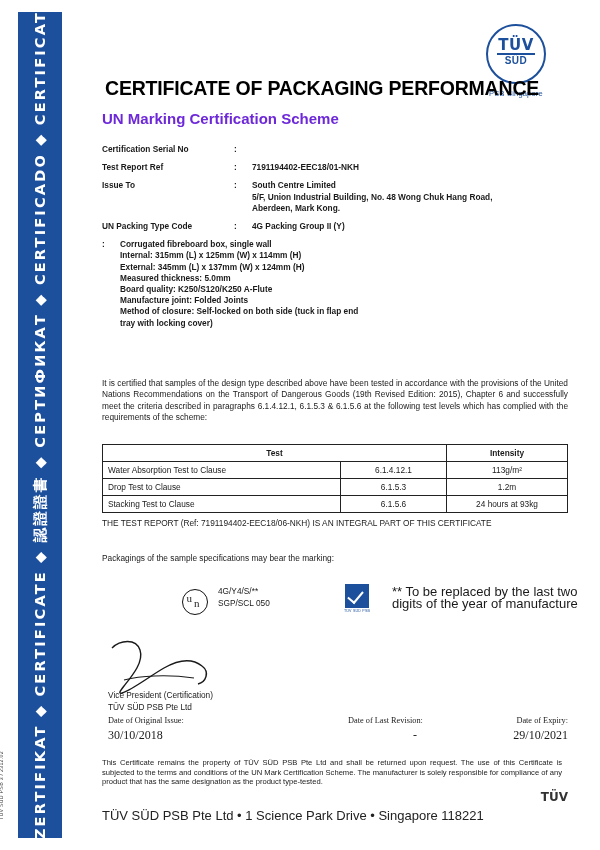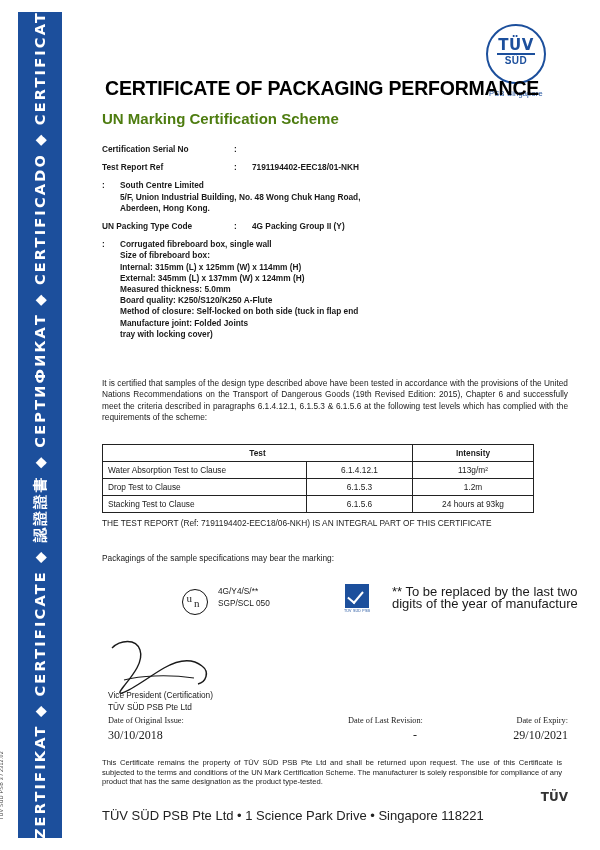--- a/index.html
+++ b/index.html
@@ -138,21 +138,21 @@
     letter-spacing: -0.2px;
     color: #000;
   }
   h2.subtitle {
     position: absolute;
     left: 30px;
     top: 110px;
     margin: 0;
     font-size: 15px;
     font-weight: bold;
-    color: #4d7c0f;
+    color: #6d28d9;
   }
 
   
   .fields {
     position: absolute;
     left: 30px;
     top: 144px;
     width: 460px;
     font-size: 8.3px;
     line-height: 11.2px;
@@ -176,21 +176,21 @@
     font-size: 8.3px;
     line-height: 11.4px;
     text-align: justify;
   }
 
   
   table.test-table {
     position: absolute;
     left: 30px;
     top: 444px;
-    width: 432px;
+    width: 466px;
     border-collapse: collapse;
     font-size: 8.3px;
   }
   table.test-table th,
   table.test-table td {
     border: 1px solid #222;
     padding: 3px 5px;
     font-weight: normal;
   }
   table.test-table th {
@@ -391,47 +391,47 @@
 
       <div class="frow">
         <div class="flabel">Test Report Ref</div>
         <div class="fcolon">:</div>
         <div class="fvalue">
           <div>7191194402-EEC18/01-NKH</div>
         </div>
       </div>
 
       <div class="frow">
+        <div class="flabel">Issue To</div>
         <div class="fcolon">:</div>
         <div class="fvalue">
           <div>South Centre Limited</div>
           <div>5/F, Union Industrial Building, No. 48 Wong Chuk Hang Road,</div>
-          <div>Aberdeen, Hong Kong.</div>
+          <div>Aberdeen, Mark Kong.</div>
         </div>
       </div>
 
       <div class="frow">
         <div class="flabel">UN Packing Type Code</div>
         <div class="fcolon">:</div>
         <div class="fvalue">
           <div>4G Packing Group II (Y)</div>
         </div>
       </div>
 
       <div class="frow">
         <div class="fcolon">:</div>
         <div class="fvalue">
           <div>Corrugated fibreboard box, single wall</div>
-          <div>Size of fibreboard box:</div>
           <div>Internal: 315mm (L) x 125mm (W) x 114mm (H)</div>
           <div>External: 345mm (L) x 137mm (W) x 124mm (H)</div>
           <div>Measured thickness: 5.0mm</div>
           <div>Board quality: K250/S120/K250 A-Flute</div>
+          <div>Manufacture joint: Folded Joints</div>
           <div>Method of closure: Self-locked on both side (tuck in flap end</div>
-          <div>Manufacture joint: Folded Joints</div>
           <div>tray with locking cover)</div>
         </div>
       </div>
 
     </div>
 
     <div class="cert-para">It is certified that samples of the design type described above have been tested in accordance with the provisions of the United Nations Recommendations on the Transport of Dangerous Goods (19th Revised Edition: 2015), Chapter 6 and successfully meet the criteria described in paragraphs 6.1.4.12.1, 6.1.5.3 &amp; 6.1.5.6 at the following test levels which has complied with the requirements of the scheme:</div>
 
     <table class="test-table">
       <thead>

